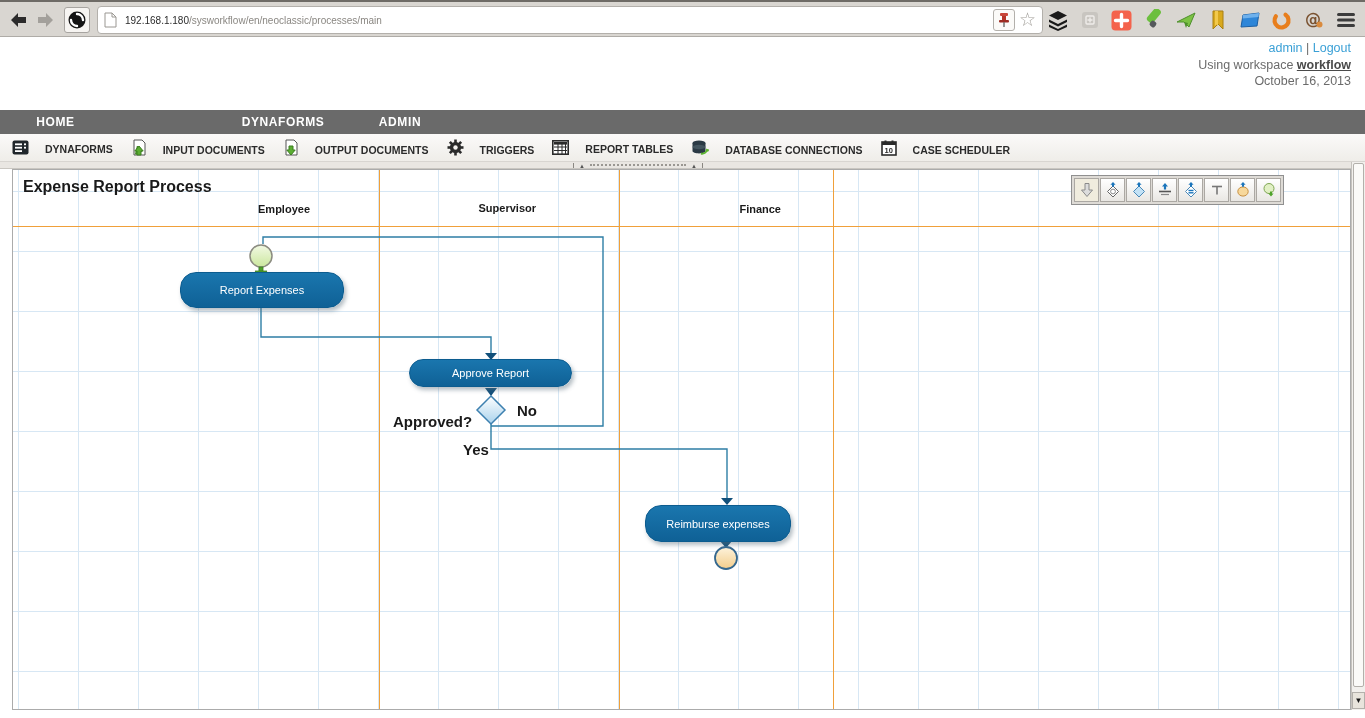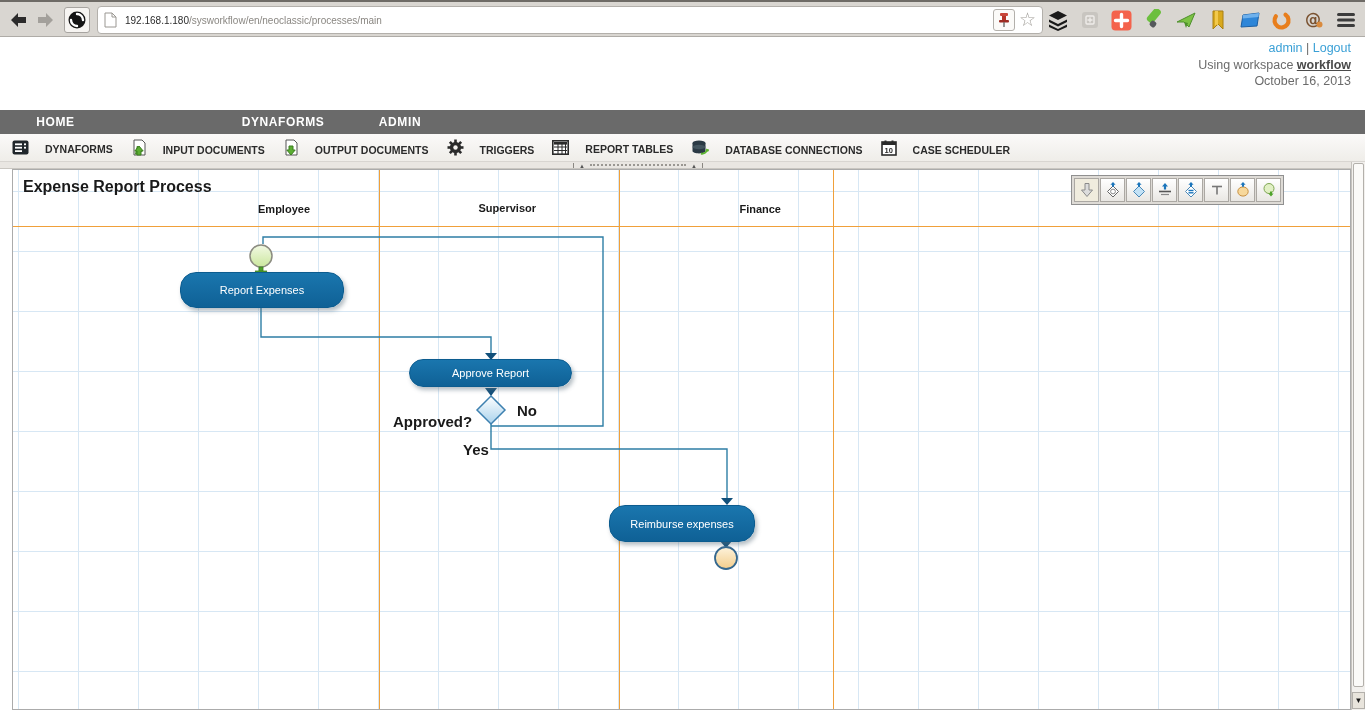--- a/index.html
+++ b/index.html
@@ -346,21 +346,21 @@
         <polygon points="242,101 254,101 248,108"></polygon>
       </g>
 
       <polygon points="478,226 492,240 478,254 464,240" fill="url(#gwGrad)" stroke="#3D80B0" stroke-width="1.5"></polygon>
 
       <circle cx="713" cy="388" r="11" fill="url(#endGrad)" stroke="#35688F" stroke-width="1.8"></circle>
     </svg>
 
     <div class="task" style="left:167px;top:102px;width:164px;height:36px">Report Expenses</div>
     <div class="task" style="left:396px;top:189px;width:163px;height:28px">Approve Report</div>
-    <div class="task" style="left:596px;top:335px;width:146px;height:37px">Reimburse expenses</div>
+    <div class="task" style="left:632px;top:335px;width:146px;height:37px">Reimburse expenses</div>
 
     <div class="flow-label" style="left:380px;top:243px;width:82px;text-align:left">Approved?</div>
     <div class="flow-label" style="left:504px;top:232px">No</div>
     <div class="flow-label" style="left:450px;top:271px">Yes</div>
 
     <div class="palette">
       <div class="pal-btn first">
         <svg width="16" height="16" viewBox="0 0 16 16">
           <path d="M6 1.5 h4 v6.5 h3.5 L8 14.5 2.5 8 H6 Z" fill="#DCDCDC" stroke="#8A8A8A"></path>
         </svg>

